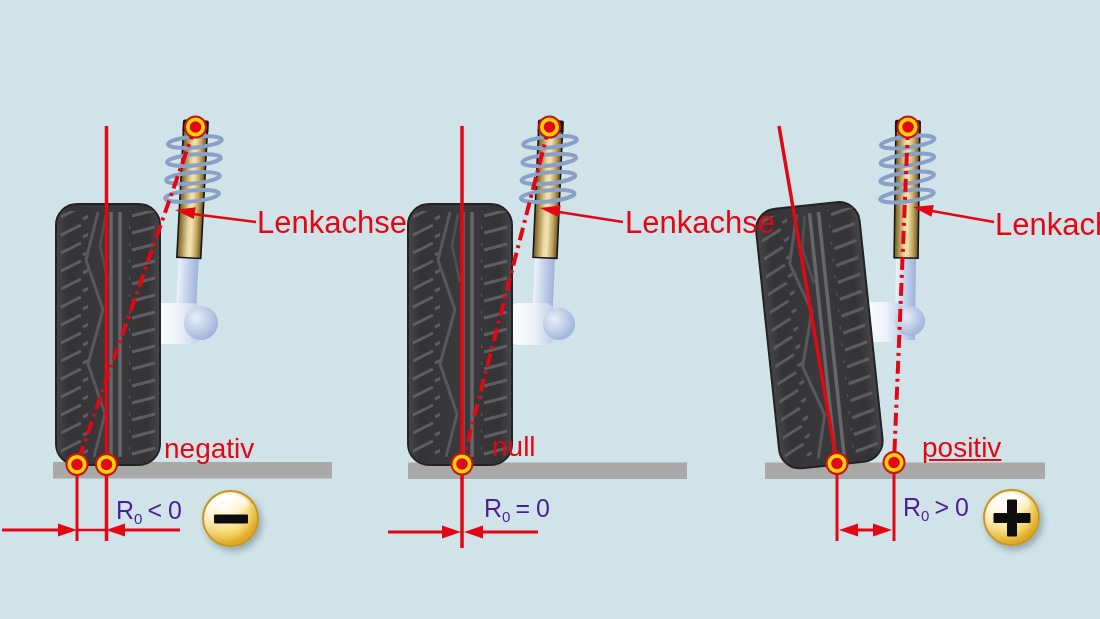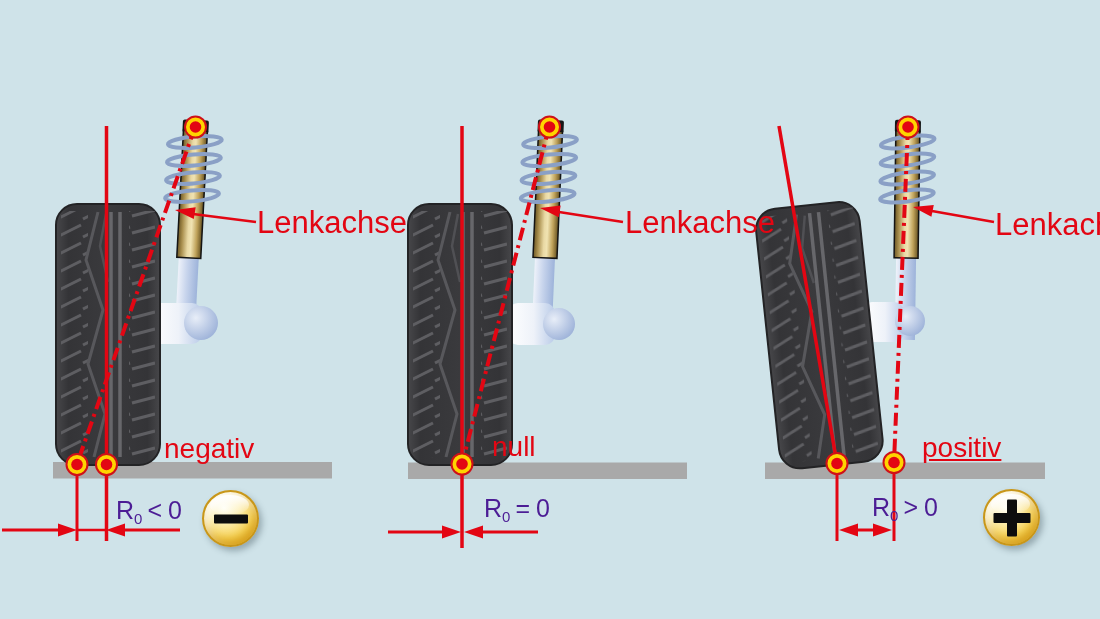--- a/index.html
+++ b/index.html
@@ -196,21 +196,21 @@
   <div class="label" style="left:164px; top:434px;">negativ</div>
   <div class="label" style="left:492px; top:432px;">null</div>
   <div class="label" style="left:922px; top:433px;text-decoration:underline;">positiv</div>
 
   <div class="formula" style="left:116px; top:496px;">
     <span>R</span><sub>0</sub><span class="rel">&lt;</span><span class="val">0</span>
   </div>
   <div class="formula" style="left:484px; top:494px;">
     <span>R</span><sub>0</sub><span class="rel">=</span><span class="val">0</span>
   </div>
-  <div class="formula" style="left:872px; top:493px;">
+  <div class="formula" style="left:903px; top:493px;">
     <span>R</span><sub>0</sub><span class="rel">&gt;</span><span class="val">0</span>
   </div>
 
   <div class="coin" style="left:202px; top:490px;">
     <div class="bar-h"></div>
   </div>
   <div class="coin plus" style="left:983px; top:489px;">
     <div class="bar-h"></div>
     <div class="bar-v"></div>
   </div>

